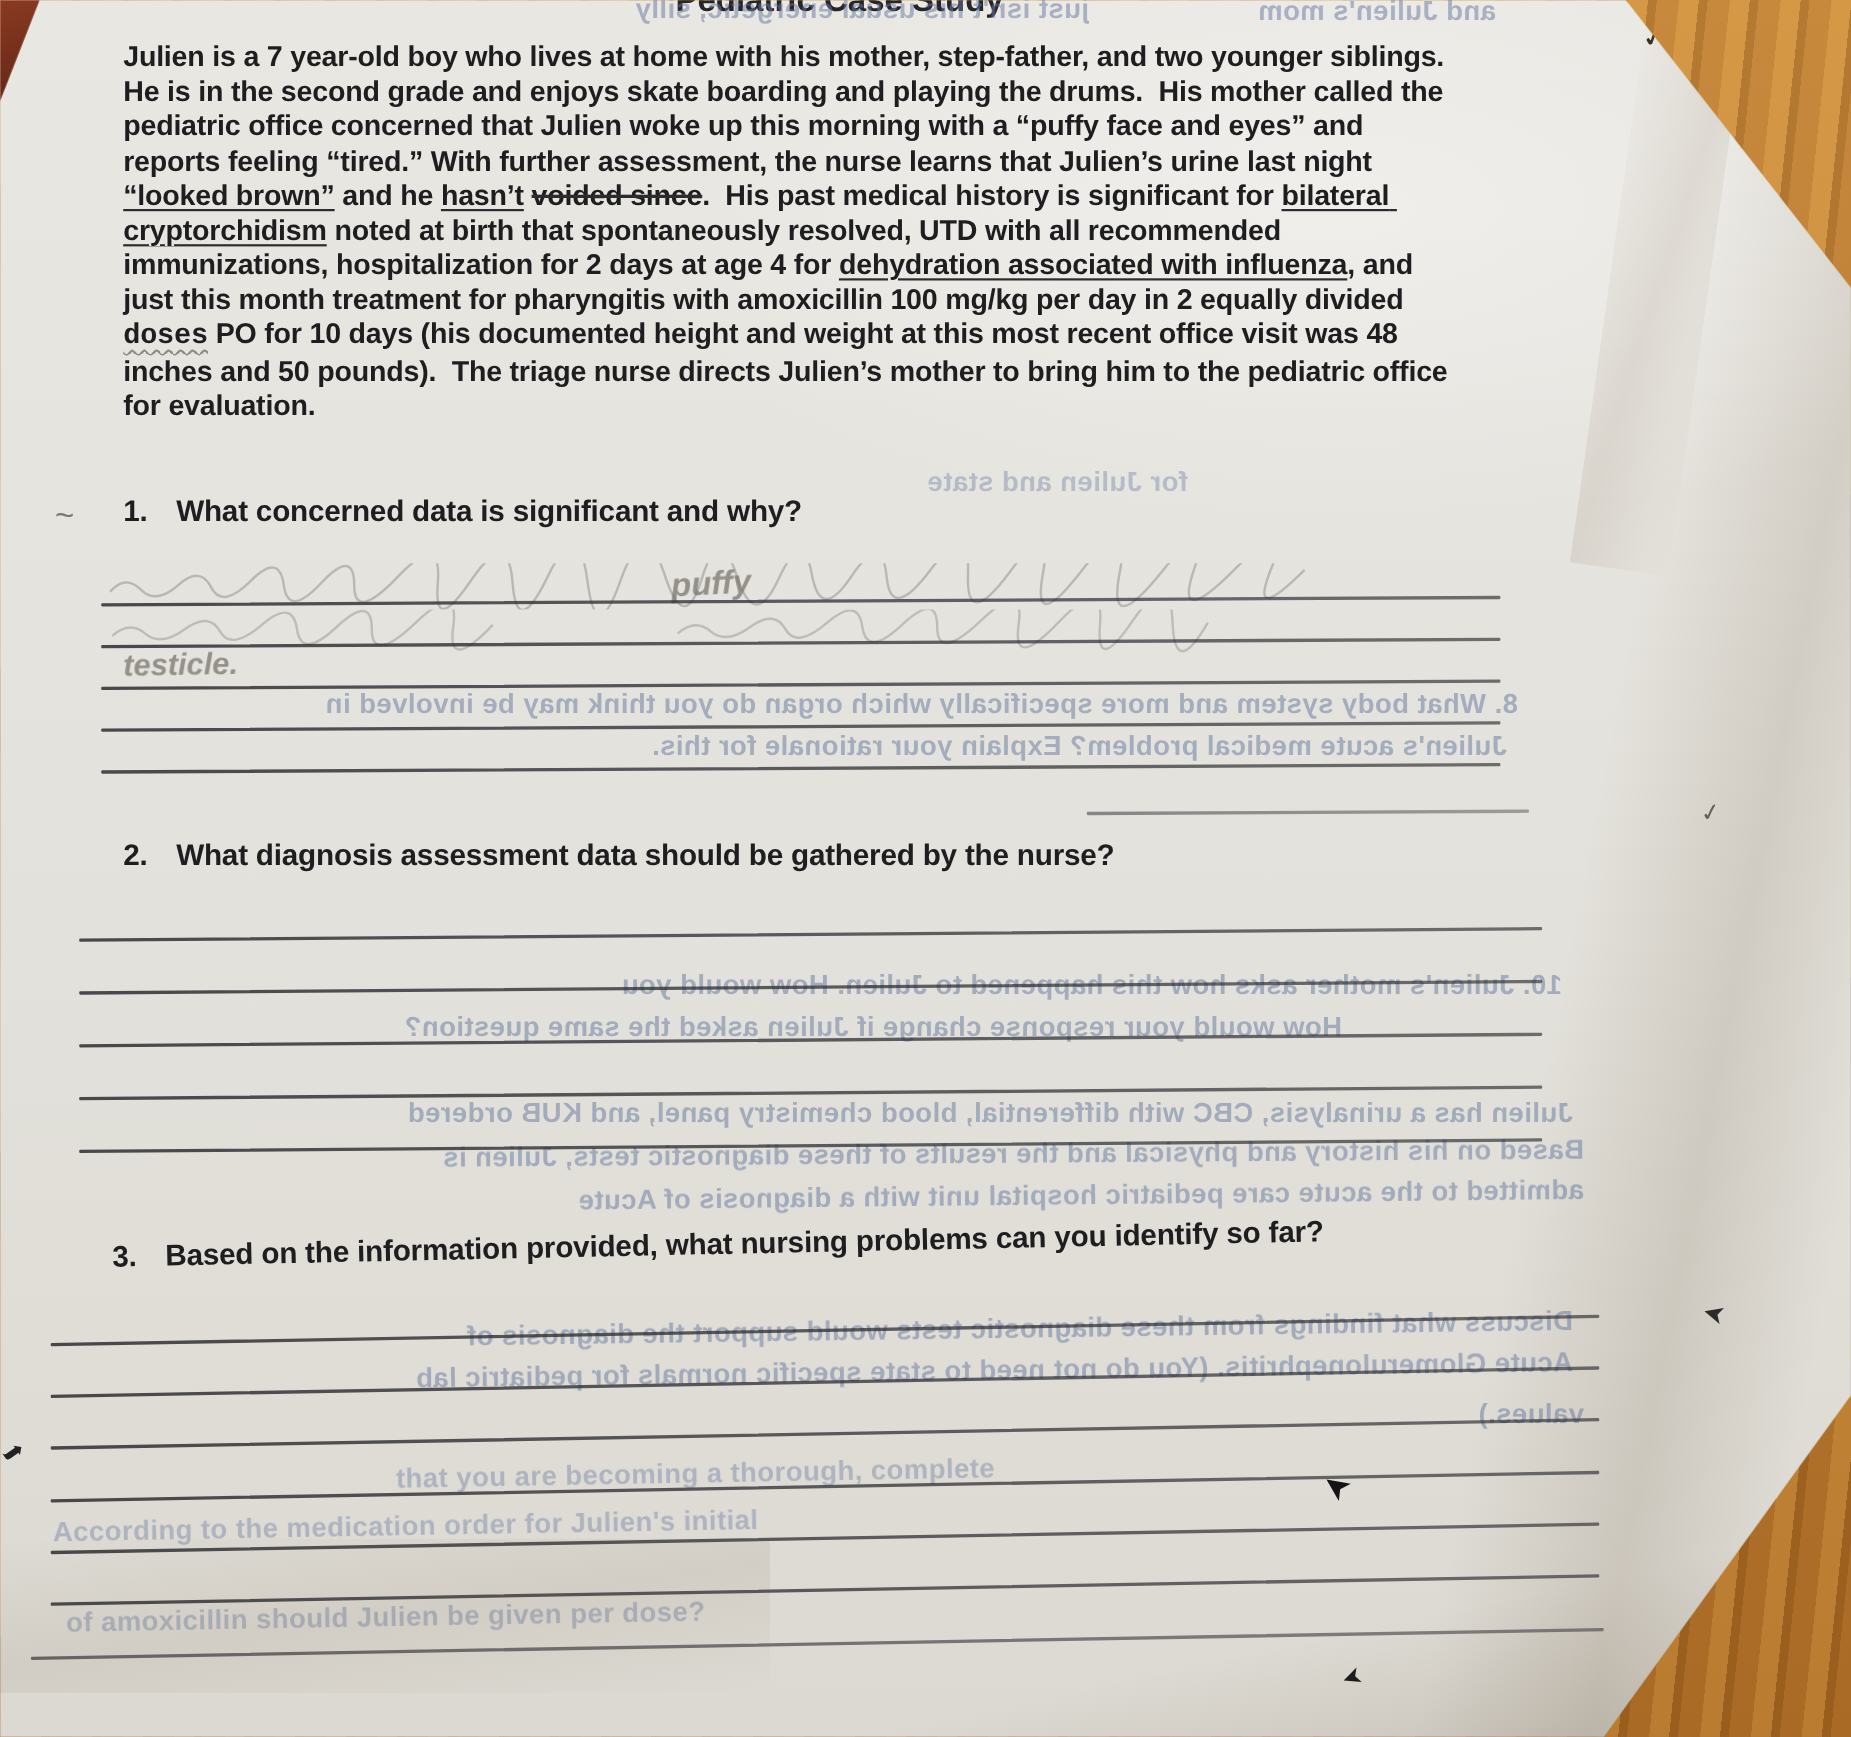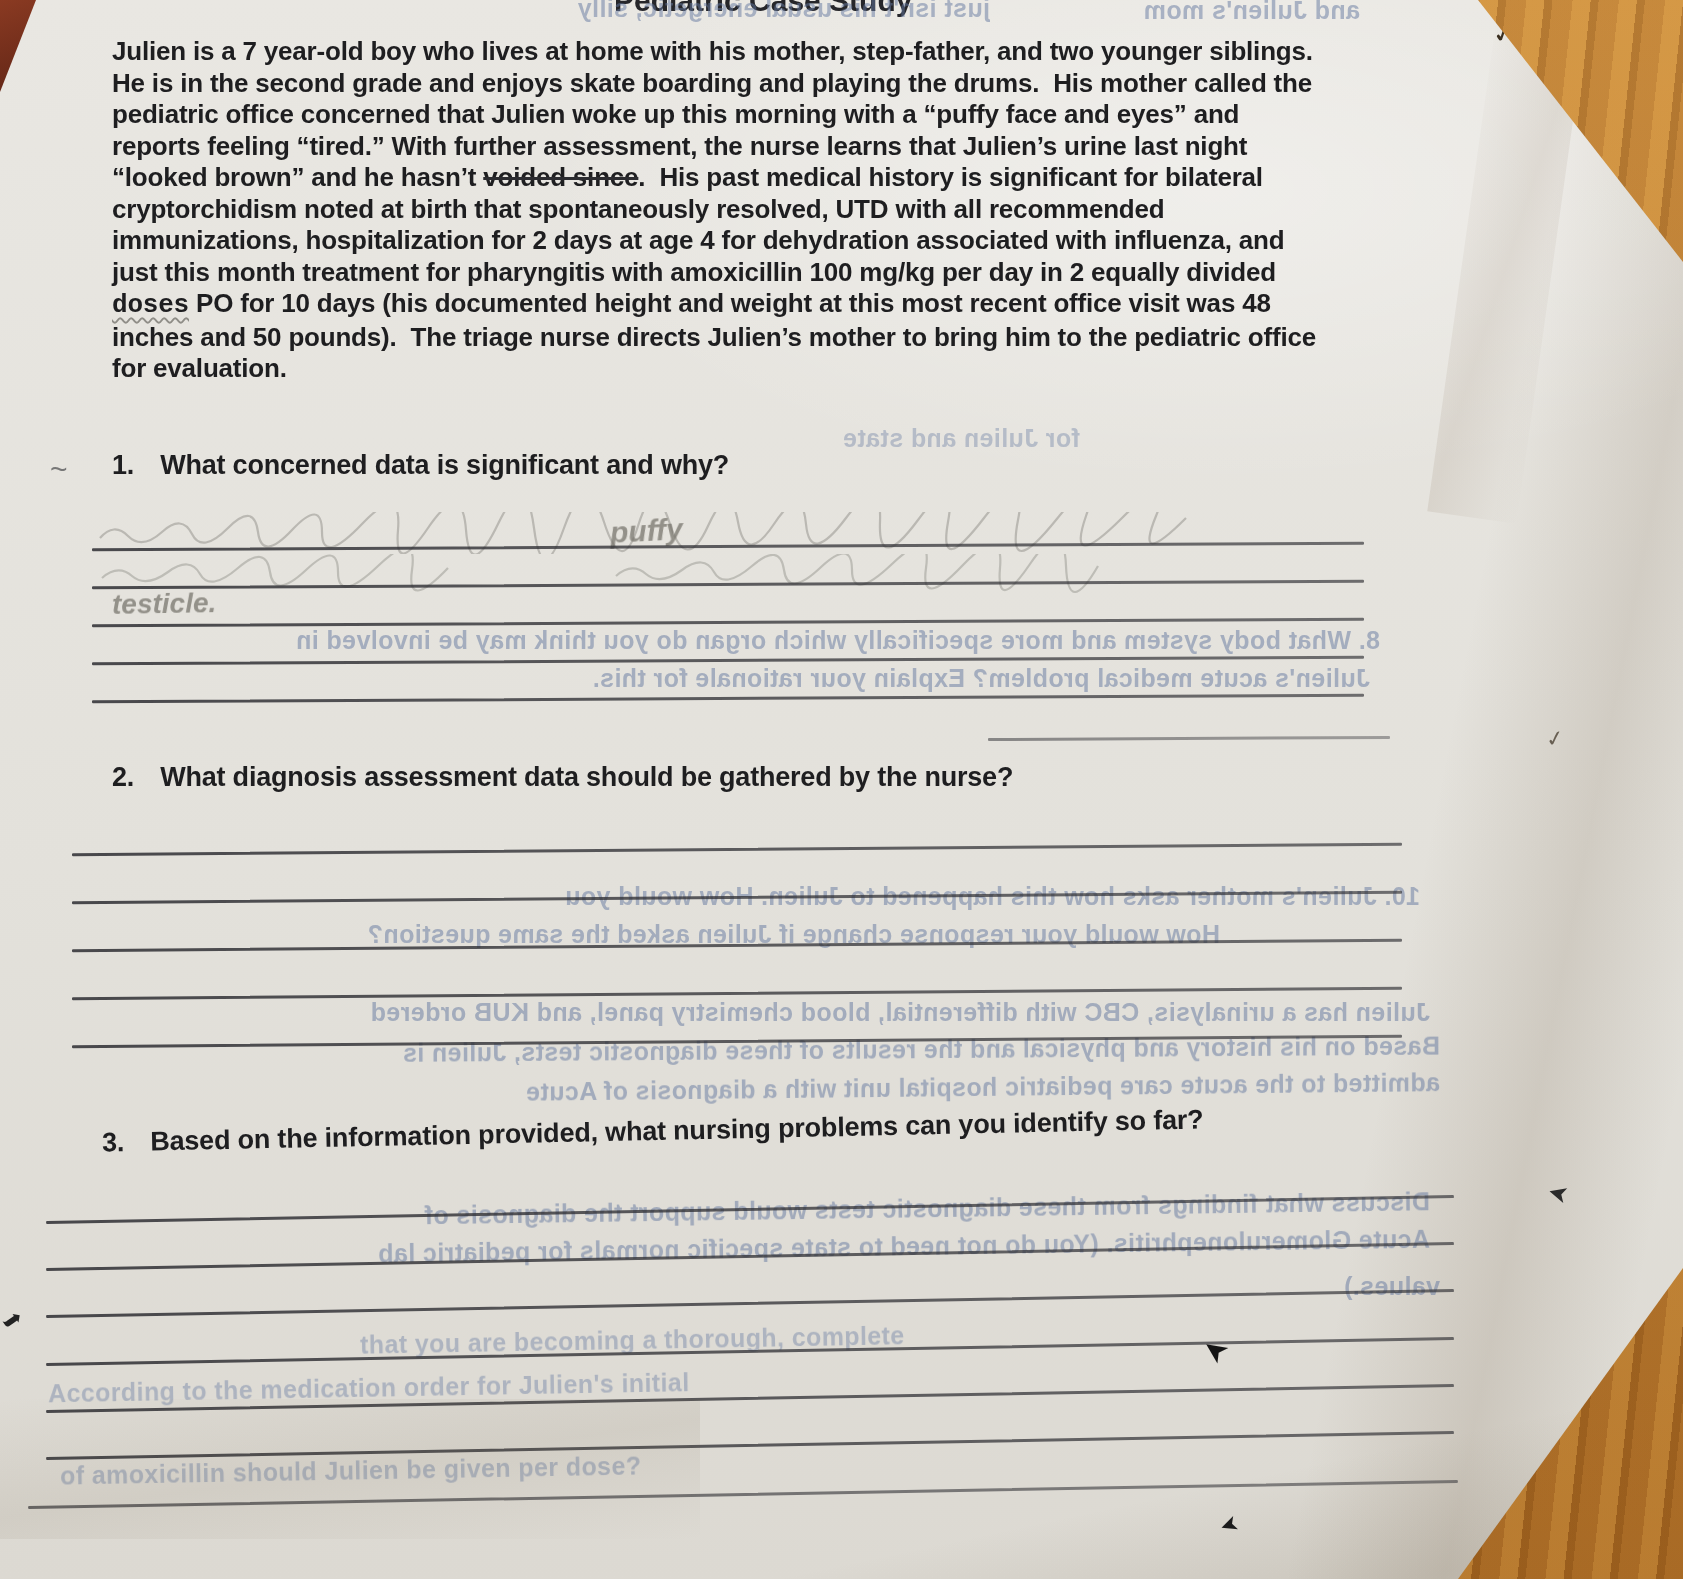--- a/index.html
+++ b/index.html
@@ -26,21 +26,21 @@
     position:absolute;top:0;left:0;width:40px;height:96px;
     clip-path:polygon(0 0,36px 0,0 92px);
     background:linear-gradient(160deg,#8a3a22,#5f2415);
   }
   .crease{position:absolute;pointer-events:none;}
   .case{
     position:absolute;top:36px;left:112px;width:1215px;
     margin:0;font-size:26px;font-weight:bold;line-height:31.5px;
     color:#1e1e20;white-space:pre-wrap;letter-spacing:-0.2px;
   }
-  .seg-u{text-decoration-thickness:2px;text-underline-offset:4px;text-decoration-color:#2c2c30;}
+  .seg-u{text-decoration:underline;text-decoration-thickness:2px;text-underline-offset:4px;text-decoration-color:#2c2c30;}
   .seg-strike{text-decoration:line-through;text-decoration-thickness:2.5px;text-decoration-color:#2c2c30;}
   .seg-wavy{text-decoration:underline wavy;text-decoration-color:rgba(95,93,88,.65);text-underline-offset:5px;text-decoration-thickness:1.5px;font-family:Liberation Mono, monospace;}
   .q{
     position:absolute;font-size:27px;font-weight:bold;color:#1e1e20;
     display:flex;white-space:nowrap;letter-spacing:-0.2px;
   }
   .qnum{margin-right:26px;}
   .rule{
     position:absolute;height:2.6px;border-radius:1px;
     background:linear-gradient(to right, rgba(45,45,50,.85), rgba(45,45,50,.65));

